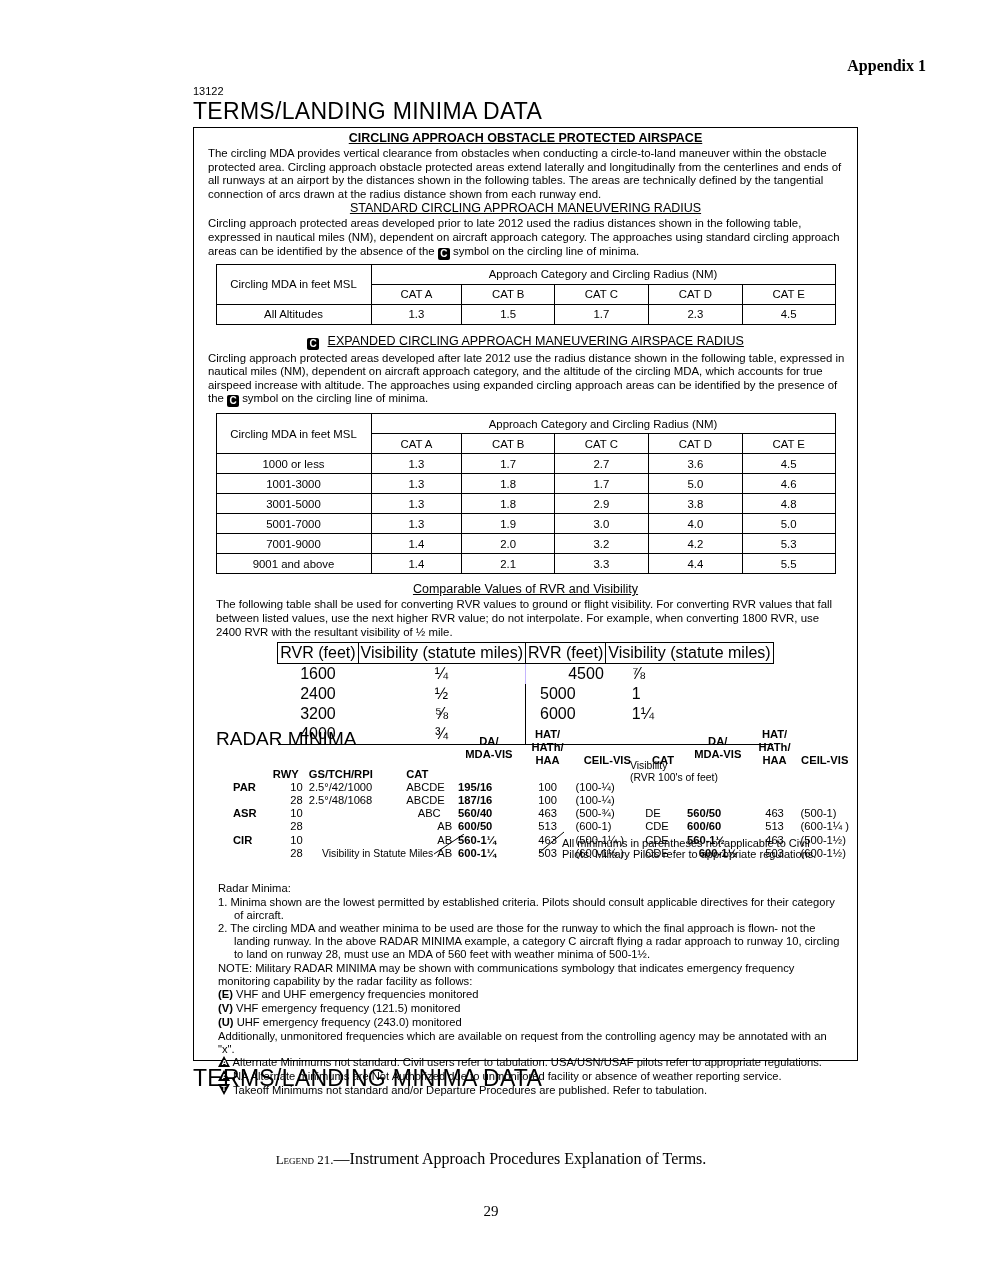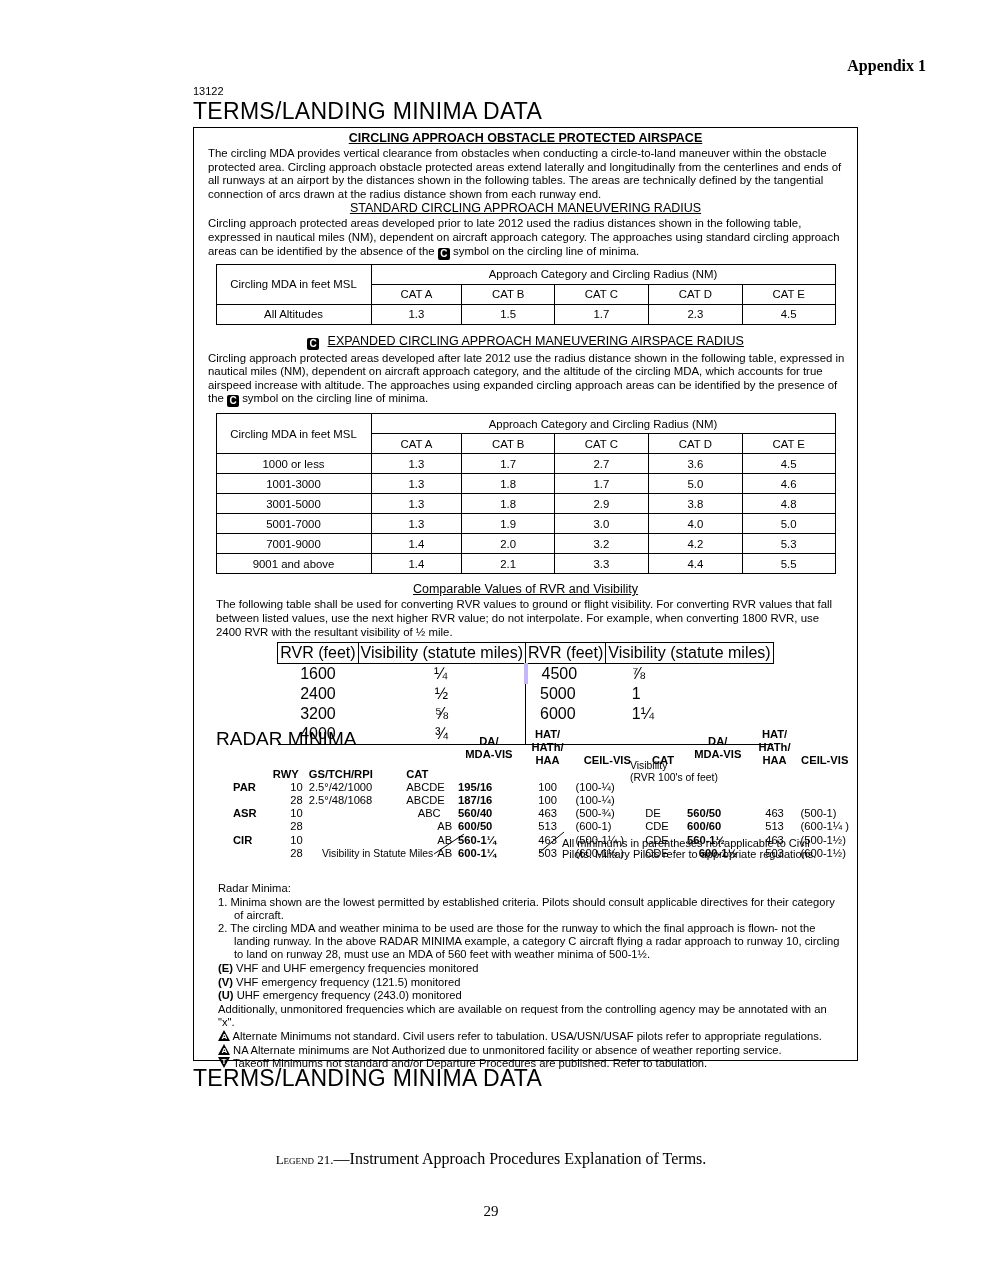--- a/index.html
+++ b/index.html
@@ -247,21 +247,21 @@
         <tbody>
             <tr>
           <td class="n">RVR (feet)</td>
           <td class="v">Visibility (statute miles)</td>
           <td class="n">RVR (feet)</td>
           <td class="v">Visibility (statute miles)</td>
         </tr>
         <tr>
           <td class="n" style="border:none;text-align:center">1600</td>
           <td style="border:none;text-align:center">¼</td>
-          <td style="border:none;border-left:4px solid #c4b5fd;text-align:left;padding-left:14px">4500</td>
+          <td style="border:none;border-left:1px solid #c4b5fd;text-align:right;padding-left:14px">4500</td>
           <td style="border:none;text-align:left;padding-left:26px">⅞</td>
         </tr>
         <tr>
           <td style="border:none;text-align:center">2400</td>
           <td style="border:none;text-align:center">½</td>
           <td style="border:none;border-left:1px solid #000;text-align:left;padding-left:14px">5000</td>
           <td style="border:none;text-align:left;padding-left:26px">1</td>
         </tr>
         <tr>
           <td style="border:none;text-align:center">3200</td>
@@ -404,20 +404,21 @@
 Pilots.  Military Pilots refer to appropriate regulations.</div>
           <svg style="position:absolute; left:326px; top:80px;" width="30" height="24">
             <line x1="2" y1="22" x2="26" y2="2" stroke="#000" stroke-width="1"></line>
           </svg>
         </div>
 
         <div class="notes">
           <p>Radar Minima:</p>
           <p class="hang">1.  Minima shown are the lowest permitted by established criteria. Pilots should consult applicable directives for their category of aircraft.</p>
           <p class="hang">2.  The circling MDA and weather minima to be used are those for the runway to which the final approach is flown- not the landing runway. In the above RADAR MINIMA example, a category C aircraft flying a radar approach to runway 10, circling to land on runway 28, must use an MDA of 560 feet with weather minima of 500-1½.</p>
+          <p>NOTE: Military RADAR MINIMA may be shown with communications symbology that indicates emergency frequency monitoring capability by the radar facility as follows:</p>
           <p><span class="b">(E)</span> <span>VHF and UHF emergency frequencies monitored</span></p>
           <p><span class="b">(V)</span> <span>VHF emergency frequency (121.5) monitored</span></p>
           <p><span class="b">(U)</span> <span>UHF emergency frequency (243.0) monitored</span></p>
           <p>Additionally, unmonitored frequencies which are available on request from the controlling agency may be annotated with an "x".</p>
           <p><span class="tri"><i>A</i></span> <span>Alternate Minimums not standard. Civil users refer to tabulation. USA/USN/USAF pilots refer to appropriate regulations.</span></p>
           <p><span class="tri"><i>A</i></span> <span>NA Alternate minimums are Not Authorized due to unmonitored facility or absence of weather reporting service.</span></p>
           <p><span class="tridown"><i>T</i></span> <span>Takeoff Minimums not standard and/or Departure Procedures are published. Refer to tabulation.</span></p>
         </div>
       </div>
 

